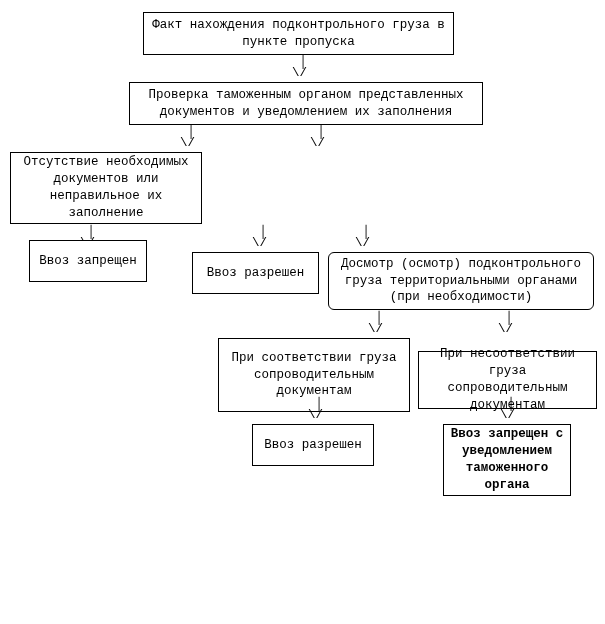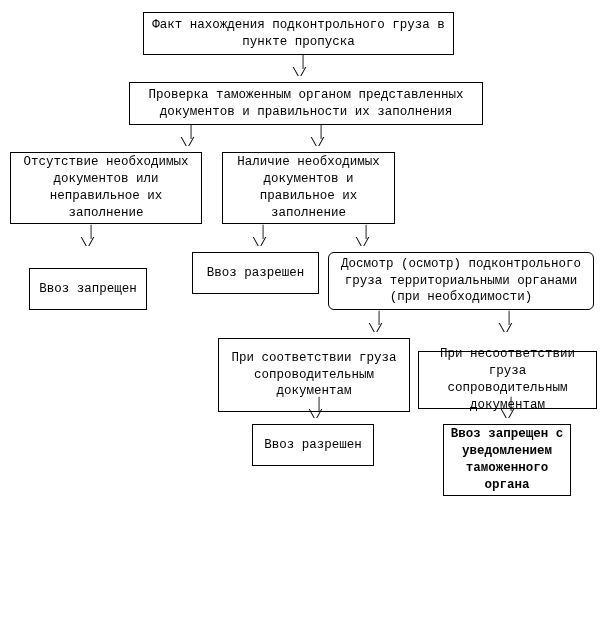--- a/index.html
+++ b/index.html
@@ -41,45 +41,41 @@
 
 <div class="canvas">
 
   <div class="box" style="left:143px; top:12px; width:311px; height:43px;">Факт нахождения подконтрольного груза
 в пункте пропуска</div>
 
   <div class="arrow" style="left:292px; top:57px;"> │
 \/</div>
 
   <div class="box" style="left:129px; top:82px; width:354px; height:43px;">Проверка таможенным органом представленных
-документов и правильности их заполнения</div>
+документов и уведомлением их заполнения</div>
 
   <div class="arrow" style="left:180px; top:127px;"> │
 \/</div>
   <div class="arrow" style="left:310px; top:127px;"> │
 \/</div>
 
   <div class="box" style="left:10px; top:152px; width:192px; height:72px;">Отсутствие необходимых
 документов или
 неправильное их
 заполнение</div>
 
-  <div class="box" style="left:222px; top:152px; width:173px; height:72px;">Наличие необходимых
-документов и
-правильное их
-заполнение</div>
 
   <div class="arrow" style="left:80px;  top:227px;"> │
 \/</div>
   <div class="arrow" style="left:252px; top:227px;"> │
 \/</div>
   <div class="arrow" style="left:355px; top:227px;"> │
 \/</div>
 
-  <div class="box" style="left:29px; top:268px; width:118px; height:30px;">Ввоз запрещен</div>
+  <div class="box" style="left:29px; top:240px; width:118px; height:30px;">Ввоз запрещен</div>
 
   <div class="box" style="left:192px; top:252px; width:127px; height:30px;">Ввоз разрешен</div>
 
   <div class="box" style="left:328px; top:252px; width:266px; height:58px;border-radius:6px;">Досмотр (осмотр) подконтрольного
 груза территориальными органами
 (при необходимости)</div>
 
   <div class="arrow" style="left:368px; top:313px;"> │
 \/</div>
   <div class="arrow" style="left:498px; top:313px;"> │

